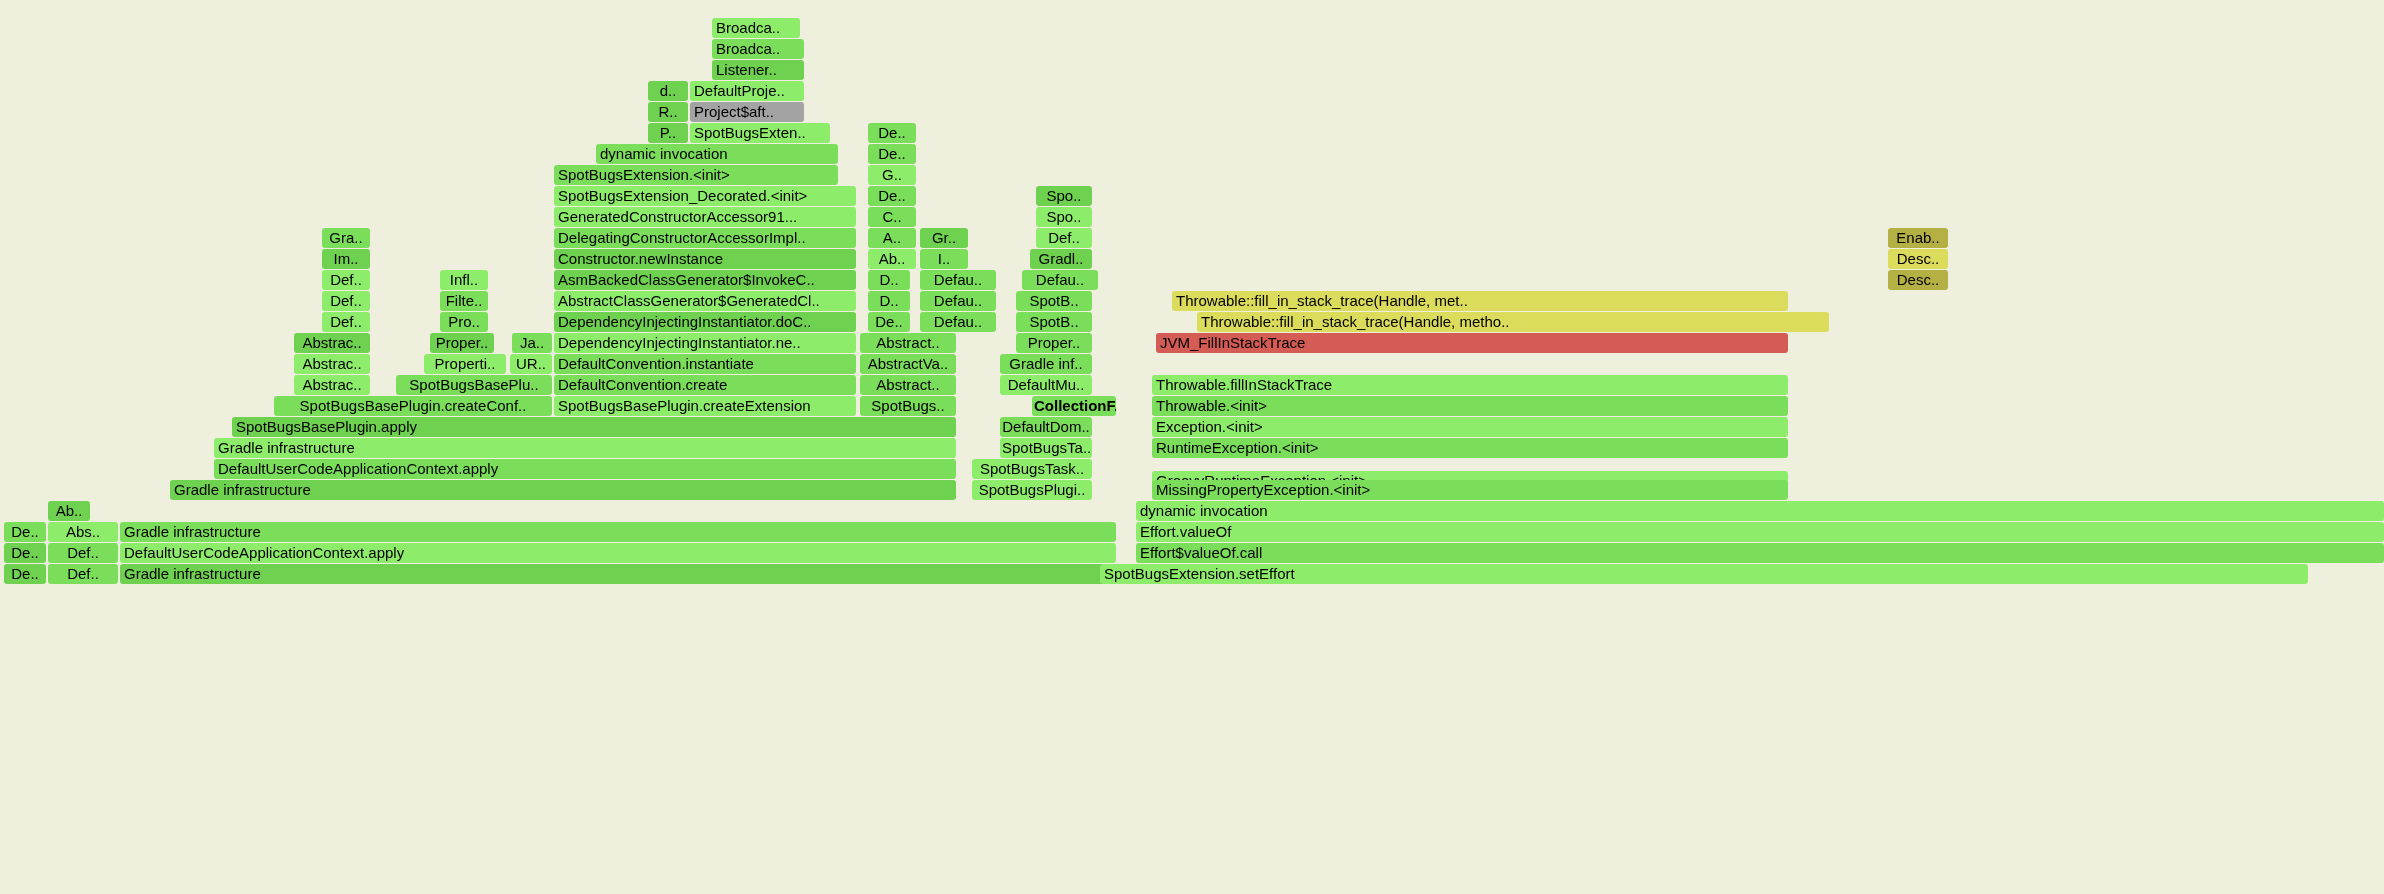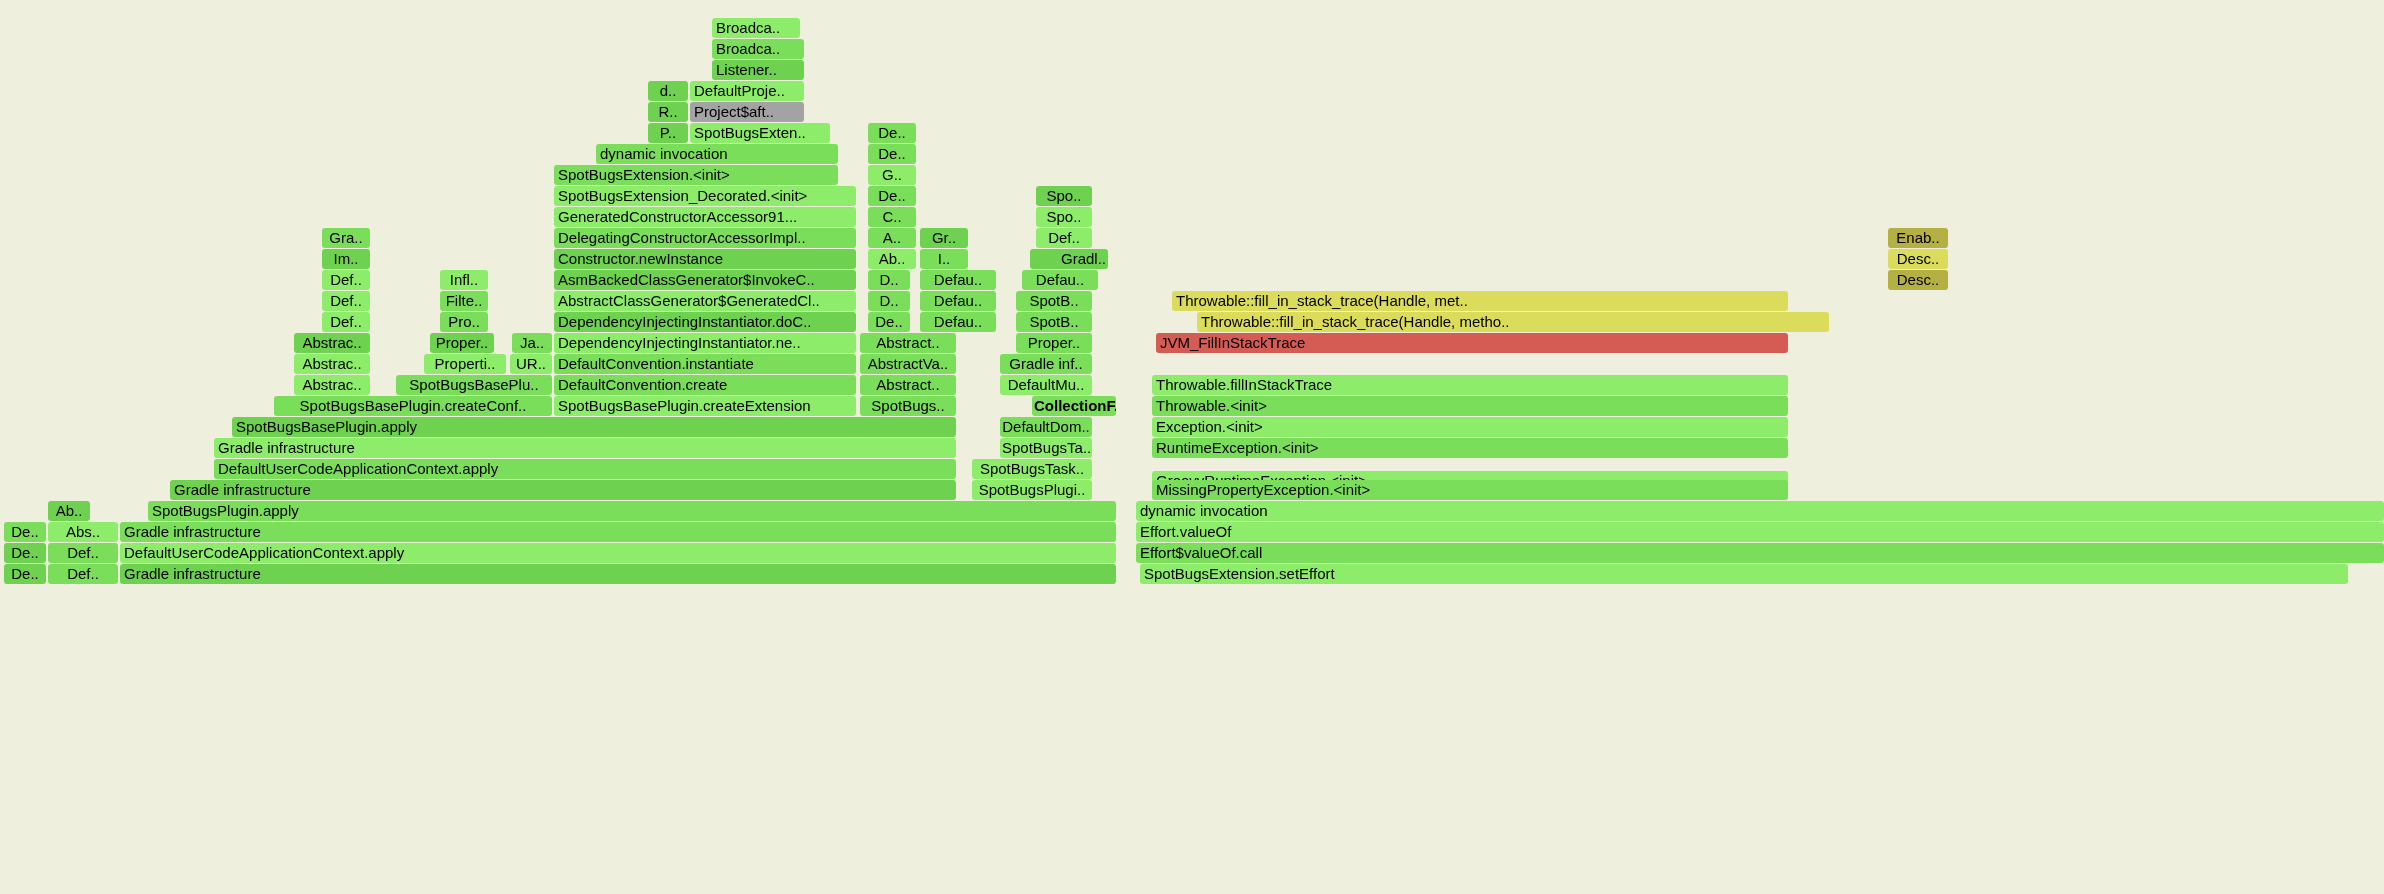--- a/index.html
+++ b/index.html
@@ -63,21 +63,21 @@
     <div class="frame center" style="left: 322px; top: 228px; width: 48px; height: 20px; line-height: 20px; background: rgb(122, 222, 91);">Gra..</div>
     <div class="frame" style="left: 554px; top: 228px; width: 302px; height: 20px; line-height: 20px; background: rgb(122, 222, 91);">DelegatingConstructorAccessorImpl..</div>
     <div class="frame center" style="left: 868px; top: 228px; width: 48px; height: 20px; line-height: 20px; background: rgb(122, 222, 91);">A..</div>
     <div class="frame center" style="left: 920px; top: 228px; width: 48px; height: 20px; line-height: 20px; background: rgb(110, 209, 79);">Gr..</div>
     <div class="frame center" style="left: 1036px; top: 228px; width: 56px; height: 20px; line-height: 20px; background: rgb(141, 237, 107);">Def..</div>
     <div class="frame center" style="left: 1888px; top: 228px; width: 60px; height: 20px; line-height: 20px; background: rgb(181, 176, 68);">Enab..</div>
     <div class="frame center" style="left: 322px; top: 249px; width: 48px; height: 20px; line-height: 20px; background: rgb(110, 209, 79);">Im..</div>
     <div class="frame" style="left: 554px; top: 249px; width: 302px; height: 20px; line-height: 20px; background: rgb(110, 209, 79);">Constructor.newInstance</div>
     <div class="frame center" style="left: 868px; top: 249px; width: 48px; height: 20px; line-height: 20px; background: rgb(141, 237, 107);">Ab..</div>
     <div class="frame center" style="left: 920px; top: 249px; width: 48px; height: 20px; line-height: 20px; background: rgb(122, 222, 91);">I..</div>
-    <div class="frame center" style="left: 1030px; top: 249px; width: 78px; height: 20px; line-height: 20px; background: rgb(110, 209, 79); text-align: right;">Gradl..</div>
+    <div class="frame center" style="left: 1030px; top: 249px; width: 62px; height: 20px; line-height: 20px; background: rgb(110, 209, 79);">Gradl..</div>
     <div class="frame center" style="left: 1888px; top: 249px; width: 60px; height: 20px; line-height: 20px; background: rgb(219, 219, 92);">Desc..</div>
     <div class="frame center" style="left: 322px; top: 270px; width: 48px; height: 20px; line-height: 20px; background: rgb(141, 237, 107);">Def..</div>
     <div class="frame center" style="left: 440px; top: 270px; width: 48px; height: 20px; line-height: 20px; background: rgb(141, 237, 107);">Infl..</div>
     <div class="frame" style="left: 554px; top: 270px; width: 302px; height: 20px; line-height: 20px; background: rgb(110, 209, 79);">AsmBackedClassGenerator$InvokeC..</div>
     <div class="frame center" style="left: 868px; top: 270px; width: 42px; height: 20px; line-height: 20px; background: rgb(122, 222, 91);">D..</div>
     <div class="frame center" style="left: 920px; top: 270px; width: 76px; height: 20px; line-height: 20px; background: rgb(122, 222, 91);">Defau..</div>
     <div class="frame center" style="left: 1022px; top: 270px; width: 76px; height: 20px; line-height: 20px; background: rgb(122, 222, 91);">Defau..</div>
     <div class="frame center" style="left: 1888px; top: 270px; width: 60px; height: 20px; line-height: 20px; background: rgb(181, 176, 68);">Desc..</div>
     <div class="frame center" style="left: 322px; top: 291px; width: 48px; height: 20px; line-height: 20px; background: rgb(141, 237, 107);">Def..</div>
     <div class="frame center" style="left: 440px; top: 291px; width: 48px; height: 20px; line-height: 20px; background: rgb(122, 222, 91);">Filte..</div>
@@ -123,27 +123,26 @@
     <div class="frame" style="left: 214px; top: 438px; width: 742px; height: 20px; line-height: 20px; background: rgb(141, 237, 107);">Gradle infrastructure</div>
     <div class="frame center" style="left: 1000px; top: 438px; width: 92px; height: 20px; line-height: 20px; background: rgb(141, 237, 107);">SpotBugsTa..</div>
     <div class="frame" style="left: 1152px; top: 438px; width: 636px; height: 20px; line-height: 20px; background: rgb(122, 222, 91);">RuntimeException.&lt;init&gt;</div>
     <div class="frame" style="left: 214px; top: 459px; width: 742px; height: 20px; line-height: 20px; background: rgb(122, 222, 91);">DefaultUserCodeApplicationContext.apply</div>
     <div class="frame center" style="left: 972px; top: 459px; width: 120px; height: 20px; line-height: 20px; background: rgb(141, 237, 107);">SpotBugsTask..</div>
     <div class="frame" style="left: 1152px; top: 459px; width: 636px; height: 20px; line-height: 20px; background: rgb(141, 237, 107); margin-top: 12px;">GroovyRuntimeException.&lt;init&gt;</div>
     <div class="frame" style="left: 170px; top: 480px; width: 786px; height: 20px; line-height: 20px; background: rgb(110, 209, 79);">Gradle infrastructure</div>
     <div class="frame center" style="left: 972px; top: 480px; width: 120px; height: 20px; line-height: 20px; background: rgb(141, 237, 107);">SpotBugsPlugi..</div>
     <div class="frame" style="left: 1152px; top: 480px; width: 636px; height: 20px; line-height: 20px; background: rgb(122, 222, 91);">MissingPropertyException.&lt;init&gt;</div>
     <div class="frame center" style="left: 48px; top: 501px; width: 42px; height: 20px; line-height: 20px; background: rgb(110, 209, 79);">Ab..</div>
-    <div class="frame" style="left: 148px; top: 501px; width: 968px; height: 20px; line-height: 20px; background: rgb(122, 222, 91);">SpotBugsPlugin.apply</div>
     <div class="frame" style="left: 1136px; top: 501px; width: 1248px; height: 20px; line-height: 20px; background: rgb(141, 237, 107);">dynamic invocation</div>
     <div class="frame center" style="left: 4px; top: 522px; width: 42px; height: 20px; line-height: 20px; background: rgb(122, 222, 91);">De..</div>
     <div class="frame center" style="left: 48px; top: 522px; width: 70px; height: 20px; line-height: 20px; background: rgb(141, 237, 107);">Abs..</div>
     <div class="frame" style="left: 120px; top: 522px; width: 996px; height: 20px; line-height: 20px; background: rgb(122, 222, 91);">Gradle infrastructure</div>
     <div class="frame" style="left: 1136px; top: 522px; width: 1248px; height: 20px; line-height: 20px; background: rgb(141, 237, 107);">Effort.valueOf</div>
     <div class="frame center" style="left: 4px; top: 543px; width: 42px; height: 20px; line-height: 20px; background: rgb(110, 209, 79);">De..</div>
     <div class="frame center" style="left: 48px; top: 543px; width: 70px; height: 20px; line-height: 20px; background: rgb(122, 222, 91);">Def..</div>
     <div class="frame" style="left: 120px; top: 543px; width: 996px; height: 20px; line-height: 20px; background: rgb(141, 237, 107);">DefaultUserCodeApplicationContext.apply</div>
     <div class="frame" style="left: 1136px; top: 543px; width: 1248px; height: 20px; line-height: 20px; background: rgb(122, 222, 91);">Effort$valueOf.call</div>
     <div class="frame center" style="left: 4px; top: 564px; width: 42px; height: 20px; line-height: 20px; background: rgb(110, 209, 79);">De..</div>
     <div class="frame center" style="left: 48px; top: 564px; width: 70px; height: 20px; line-height: 20px; background: rgb(122, 222, 91);">Def..</div>
     <div class="frame" style="left: 120px; top: 564px; width: 996px; height: 20px; line-height: 20px; background: rgb(110, 209, 79);">Gradle infrastructure</div>
-    <div class="frame" style="left: 1140px; top: 564px; width: 1208px; height: 20px; line-height: 20px; background: rgb(141, 237, 107);">SpotBugsExtension.setEffort</div>
+    <div class="frame" style="left: 1100px; top: 564px; width: 1208px; height: 20px; line-height: 20px; background: rgb(141, 237, 107);">SpotBugsExtension.setEffort</div>
   </div>
 
 </body></html>

